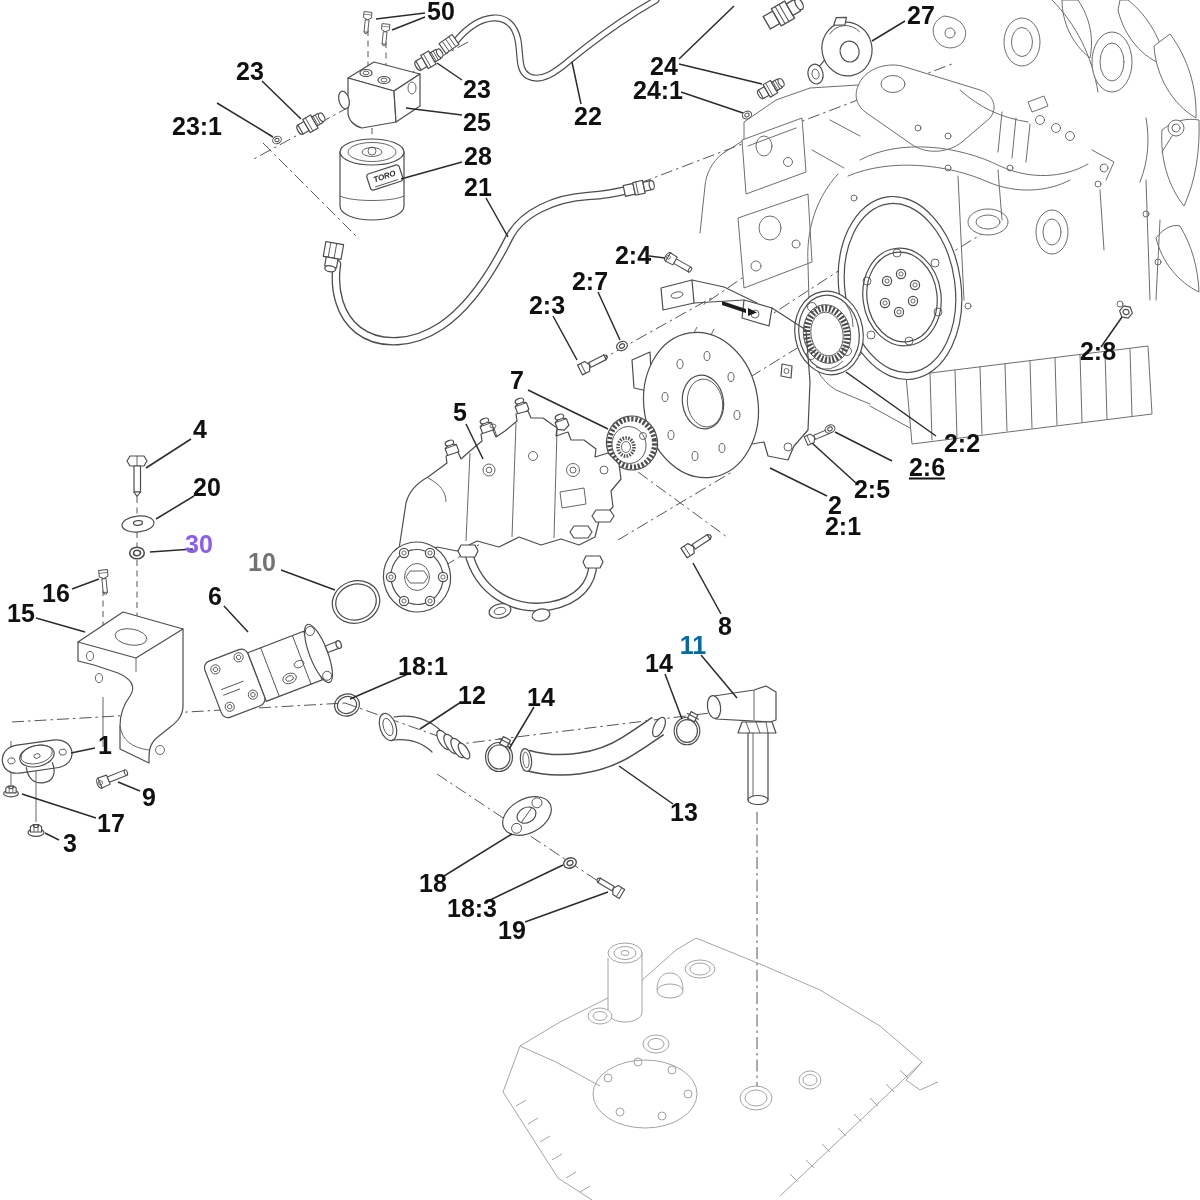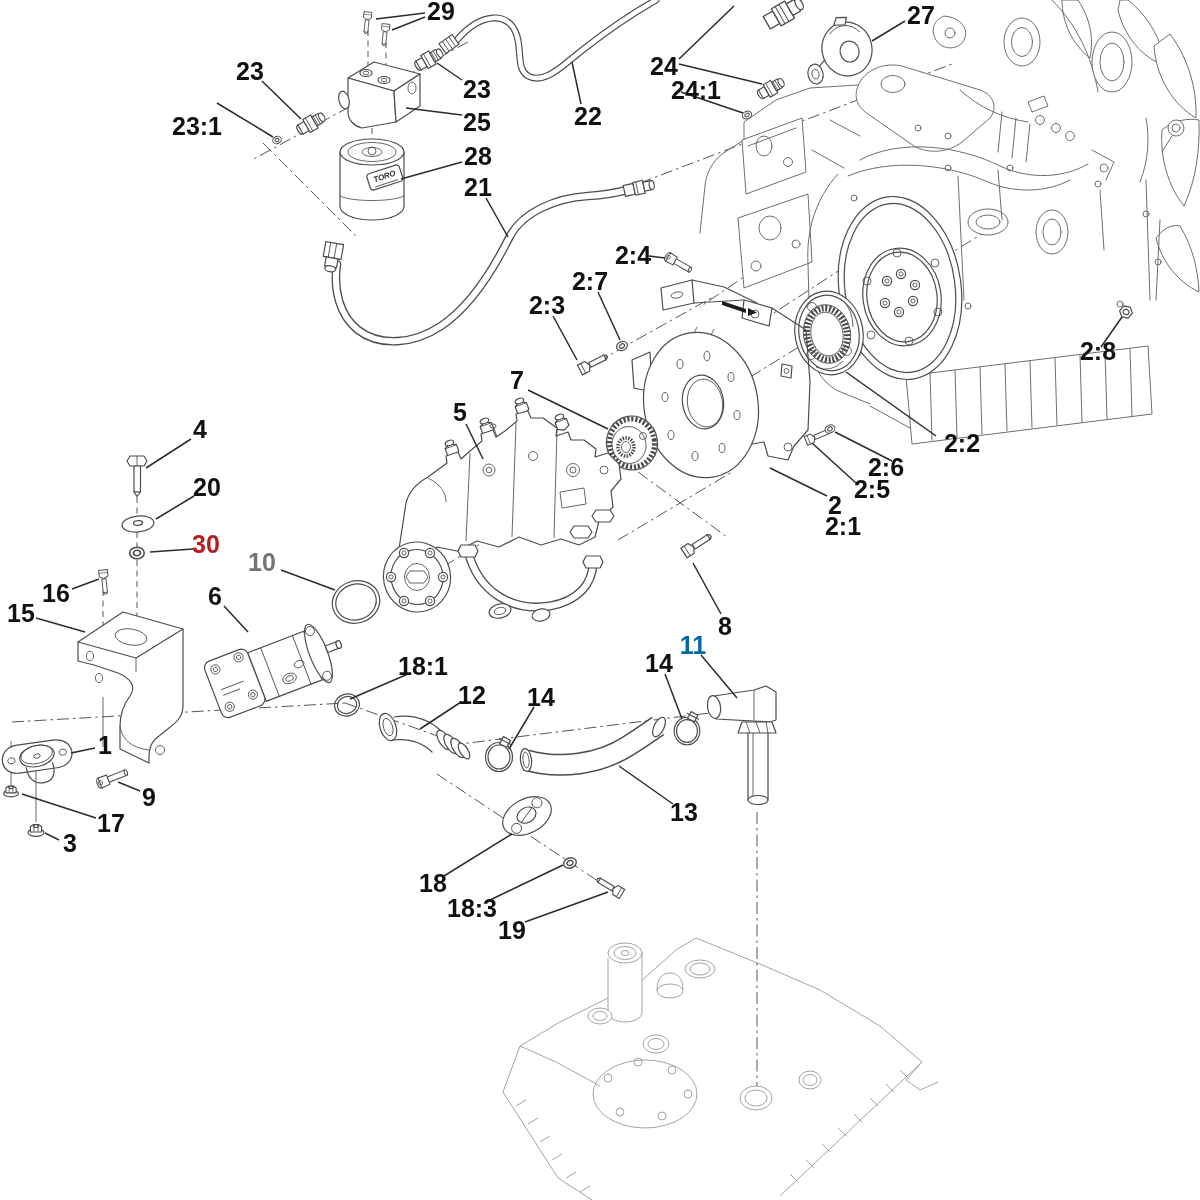--- a/index.html
+++ b/index.html
@@ -567,45 +567,45 @@
         <line x1="701" y1="655" x2="737" y2="698" class="ldr"></line>
         <line x1="721" y1="614" x2="693" y2="563" class="ldr"></line>
         <line x1="673" y1="804" x2="619" y2="766" class="ldr"></line>
         <line x1="444" y1="876" x2="512" y2="834" class="ldr"></line>
         <line x1="488" y1="901" x2="563" y2="865" class="ldr"></line>
         <line x1="525" y1="922" x2="608" y2="892" class="ldr"></line>
       </g>
 </svg>
 
 <div id="labels">
-      <div class="plabel" style="left: 441px; top: 11px; color: rgb(17, 17, 17);">29</div>
+      <div class="plabel" style="left: 441px; top: 11px; color: rgb(17, 17, 17);">50</div>
       <div class="plabel" style="left: 250px; top: 71px; color: rgb(17, 17, 17);">23</div>
       <div class="plabel" style="left: 197px; top: 94px; color: rgb(17, 17, 17); margin-top: 32px;">23:1</div>
       <div class="plabel" style="left: 477px; top: 89px; color: rgb(17, 17, 17);">23</div>
       <div class="plabel" style="left: 477px; top: 122px; color: rgb(17, 17, 17);">25</div>
       <div class="plabel" style="left: 478px; top: 156px; color: rgb(17, 17, 17);">28</div>
       <div class="plabel" style="left: 588px; top: 116px; color: rgb(17, 17, 17);">22</div>
       <div class="plabel" style="left: 478px; top: 187px; color: rgb(17, 17, 17);">21</div>
       <div class="plabel" style="left: 664px; top: 66px; color: rgb(17, 17, 17);">24</div>
-      <div class="plabel" style="left: 658px; top: 90px; color: rgb(17, 17, 17); margin-left: 38px;">24:1</div>
+      <div class="plabel" style="left: 658px; top: 90px; color: rgb(17, 17, 17);">24:1</div>
       <div class="plabel" style="left: 921px; top: 15px; color: rgb(17, 17, 17);">27</div>
       <div class="plabel" style="left: 633px; top: 255px; color: rgb(17, 17, 17);">2:4</div>
       <div class="plabel" style="left: 590px; top: 281px; color: rgb(17, 17, 17);">2:7</div>
       <div class="plabel" style="left: 547px; top: 305px; color: rgb(17, 17, 17);">2:3</div>
       <div class="plabel" style="left: 1098px; top: 351px; color: rgb(17, 17, 17);">2:8</div>
       <div class="plabel" style="left: 962px; top: 443px; color: rgb(17, 17, 17);">2:2</div>
-      <div class="plabel" style="left: 886px; top: 467px; color: rgb(17, 17, 17);">2:6</div>
+      <div class="plabel" style="left: 927px; top: 467px; color: rgb(17, 17, 17); text-decoration: underline;">2:6</div>
       <div class="plabel" style="left: 872px; top: 489px; color: rgb(17, 17, 17);">2:5</div>
       <div class="plabel" style="left: 835px; top: 505px; color: rgb(17, 17, 17);">2</div>
       <div class="plabel" style="left: 843px; top: 526px; color: rgb(17, 17, 17);">2:1</div>
       <div class="plabel" style="left: 517px; top: 380px; color: rgb(17, 17, 17);">7</div>
       <div class="plabel" style="left: 460px; top: 412px; color: rgb(17, 17, 17);">5</div>
       <div class="plabel" style="left: 200px; top: 429px; color: rgb(17, 17, 17);">4</div>
       <div class="plabel" style="left: 207px; top: 487px; color: rgb(17, 17, 17);">20</div>
-      <div class="plabel" style="left: 206px; top: 544px; color: #b91c1c;">30</div>
+      <div class="plabel" style="left: 199px; top: 544px; color: #8b5cf6;">30</div>
       <div class="plabel" style="left: 56px; top: 593px; color: rgb(17, 17, 17);">16</div>
       <div class="plabel" style="left: 21px; top: 613px; color: rgb(17, 17, 17);">15</div>
       <div class="plabel" style="left: 262px; top: 562px; color: #737373;">10</div>
       <div class="plabel" style="left: 215px; top: 596px; color: rgb(17, 17, 17);">6</div>
       <div class="plabel" style="left: 105px; top: 745px; color: rgb(17, 17, 17);">1</div>
       <div class="plabel" style="left: 149px; top: 797px; color: rgb(17, 17, 17);">9</div>
       <div class="plabel" style="left: 111px; top: 823px; color: rgb(17, 17, 17);">17</div>
       <div class="plabel" style="left: 70px; top: 843px; color: rgb(17, 17, 17);">3</div>
       <div class="plabel" style="left: 423px; top: 666px; color: rgb(17, 17, 17);">18:1</div>
       <div class="plabel" style="left: 472px; top: 695px; color: rgb(17, 17, 17);">12</div>

